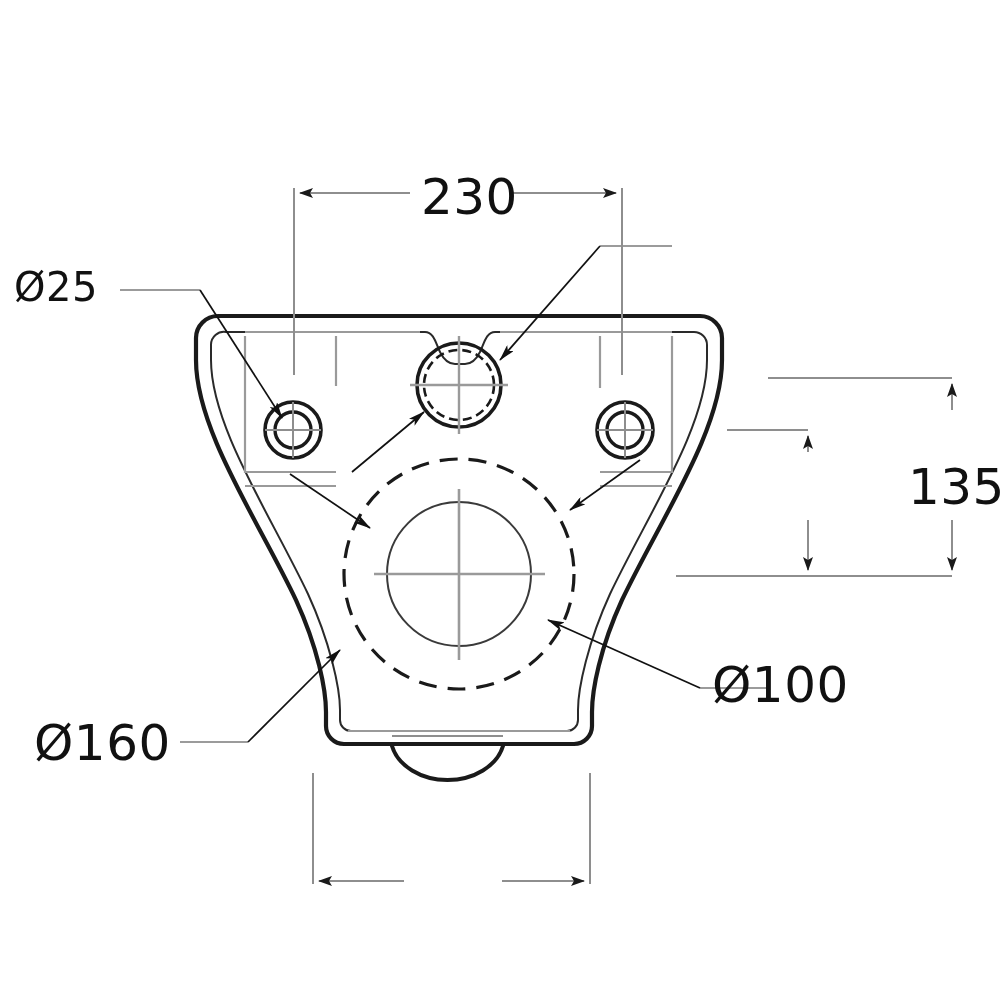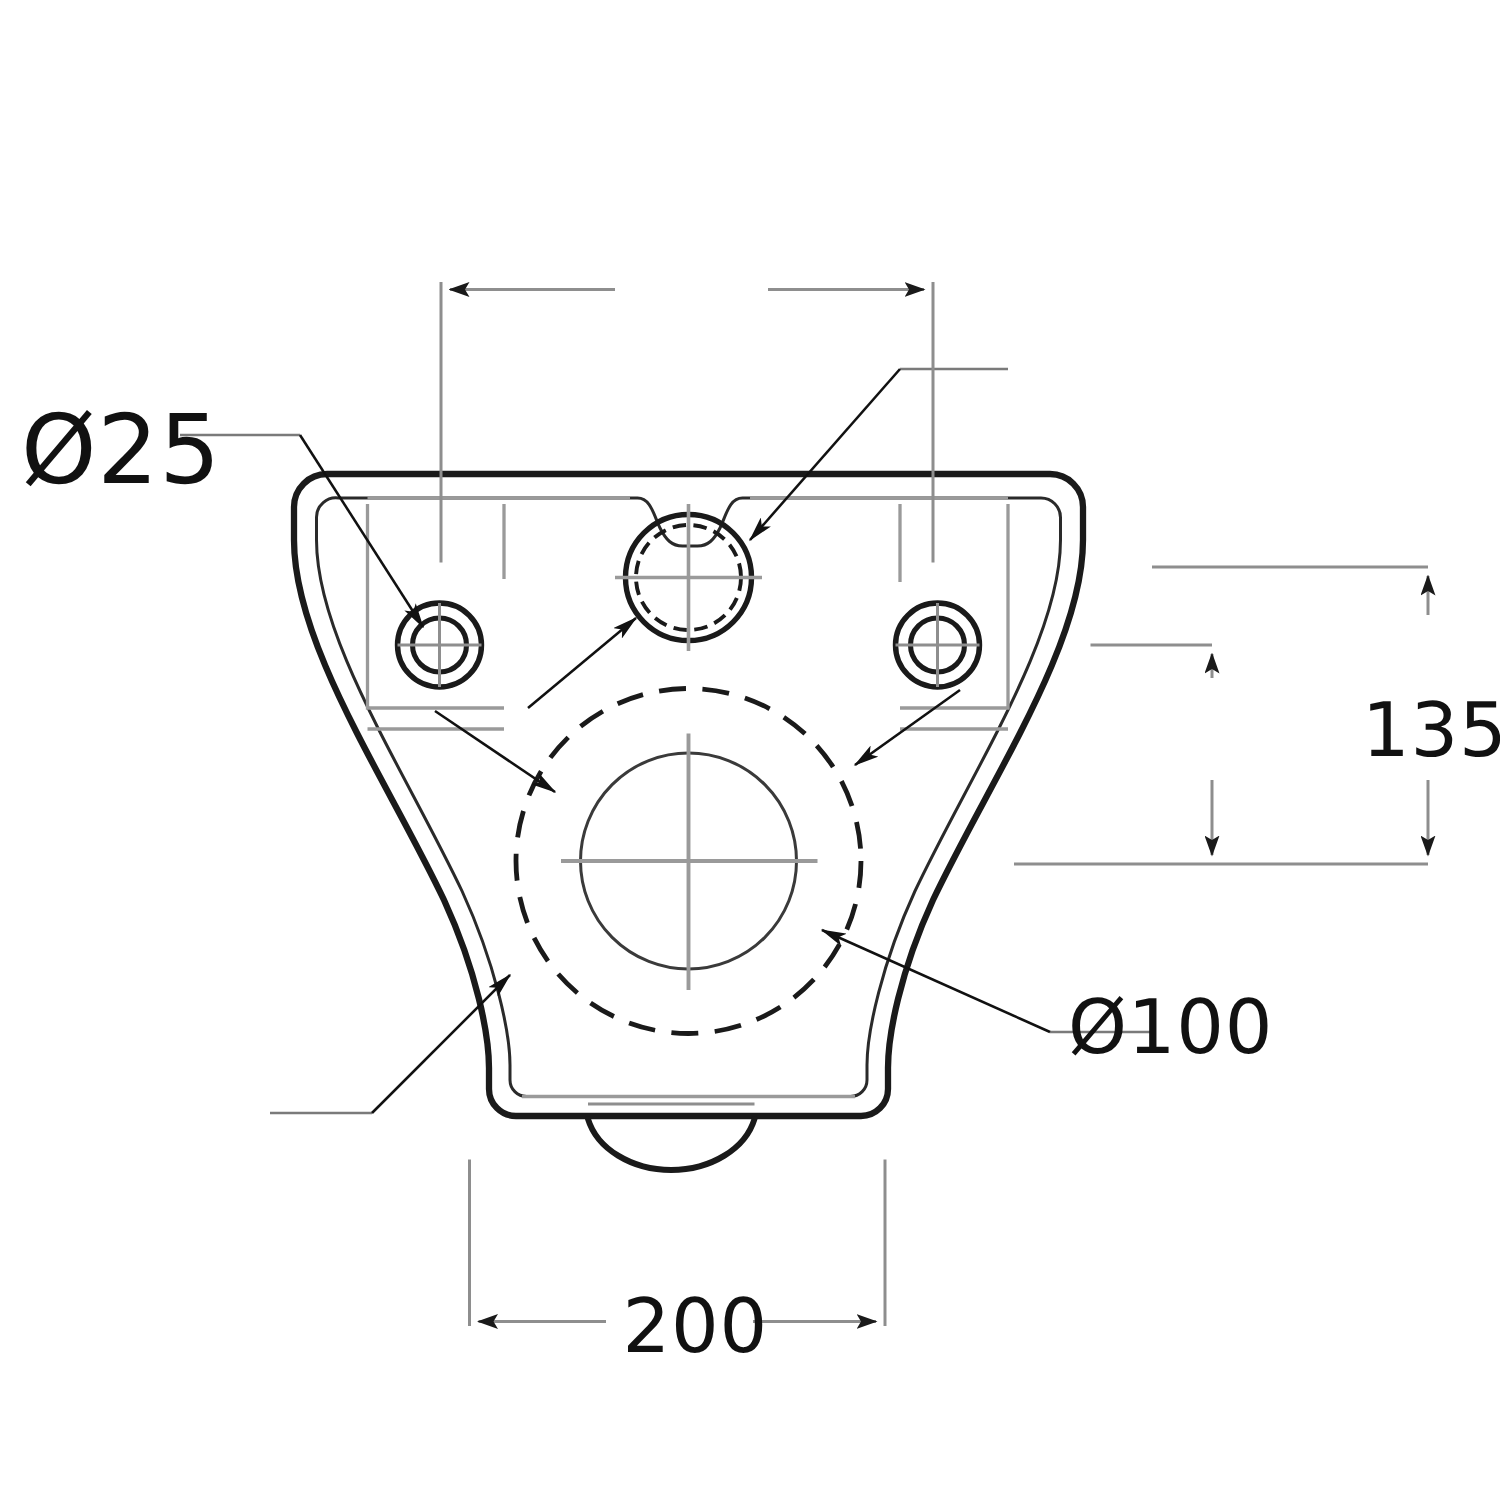--- a/index.html
+++ b/index.html
@@ -28,21 +28,21 @@
   .dim-text {
     position: absolute;
     font-family: "DejaVu Sans", sans-serif;
     font-weight: 400;
     color: #111111;
     white-space: nowrap;
     letter-spacing: 0.5px;
   }
   .t-230  { left: 421px; top: 168px; font-size: 50px; }
   .t-d55  { left: 675px; top: 222px; font-size: 50px; }
-  .t-d25  { left: 14px;  top: 264px; font-size: 64px; }
+  .t-d25  { left: 14px;  top: 264px; font-size: 40px; }
   .t-135  { left: 908px; top: 458px; font-size: 50px; transform: rotate(0deg); }
   .t-100  { left: 766px; top: 470px; font-size: 50px; }
   .t-d100 { left: 712px; top: 656px; font-size: 50px; }
   .t-d160 { left: 34px;  top: 714px; font-size: 50px; }
   .t-200  { left: 415px; top: 855px; font-size: 50px; }
 </style>
 </head>
 <body>
 
 <div id="stage">
@@ -210,25 +210,26 @@
 
     <g fill="none">
       <path d="M 768,378 L 952,378" stroke="#8e8e8e" stroke-width="2.0"></path>
       <path d="M 676,576 L 952,576" stroke="#8e8e8e" stroke-width="2.0"></path>
       <path d="M 952,410 L 952,384" stroke="#8e8e8e" stroke-width="2.0" marker-end="url(#arw)"></path>
       <path d="M 952,520 L 952,570" stroke="#8e8e8e" stroke-width="2.0" marker-end="url(#arw)"></path>
     </g>
 
   </svg>
 
+  <div class="dim-text t-230">230</div>
 
 
   <div class="dim-text t-d25">Ø25</div>
 
   <div class="dim-text t-135">135</div>
 
 
   <div class="dim-text t-d100">Ø100</div>
 
-
-  <div class="dim-text t-200">200</div>
+  <div class="dim-text t-d160">Ø160</div>
+
 
 </div>
 
 </body></html>

